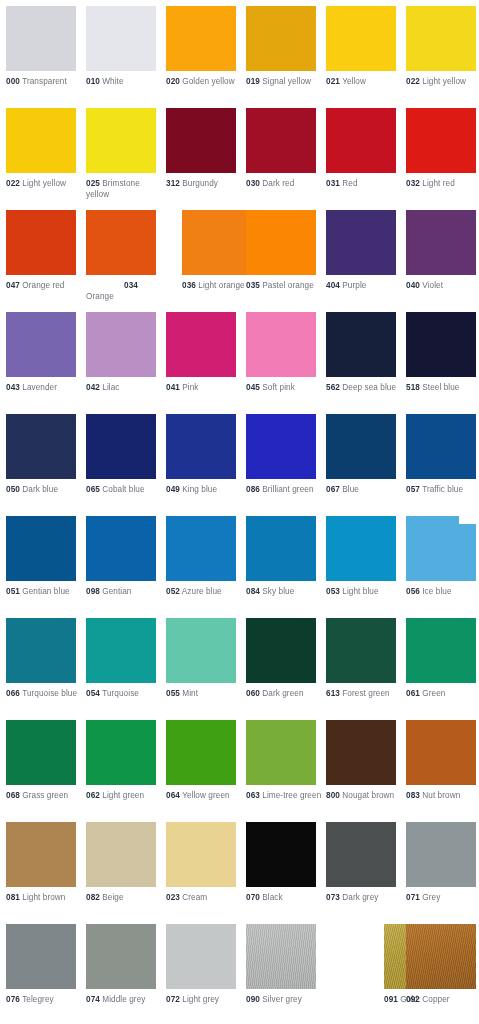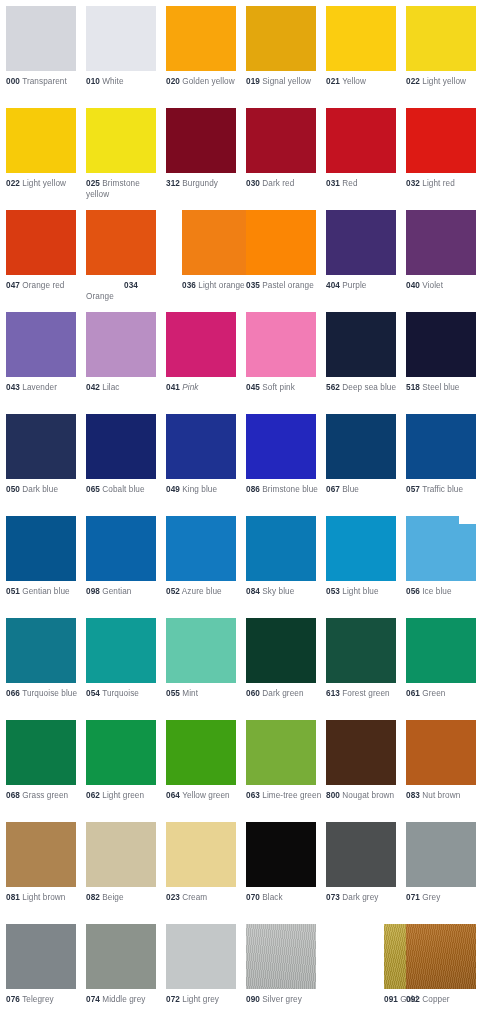--- a/index.html
+++ b/index.html
@@ -154,21 +154,21 @@
     <div class="swatch-cell" style="left: 6px; top: 312px;">
       <div class="swatch-chip" title="#7765b0" style="background-color: rgb(119, 101, 176); width: 70px; height: 65px;"></div>
       <div class="swatch-label"><span class="swatch-code" style="color: rgb(43, 52, 68);">043</span> <span class="swatch-name" style="color: rgb(112, 115, 124);">Lavender</span></div>
     </div>
     <div class="swatch-cell" style="left: 86px; top: 312px;">
       <div class="swatch-chip" title="#b98fc4" style="background-color: rgb(185, 143, 196); width: 70px; height: 65px;"></div>
       <div class="swatch-label"><span class="swatch-code" style="color: rgb(43, 52, 68);">042</span> <span class="swatch-name" style="color: rgb(112, 115, 124);">Lilac</span></div>
     </div>
     <div class="swatch-cell" style="left: 166px; top: 312px;">
       <div class="swatch-chip" title="#d01f72" style="background-color: rgb(208, 31, 114); width: 70px; height: 65px;"></div>
-      <div class="swatch-label"><span class="swatch-code" style="color: rgb(43, 52, 68);">041</span> <span class="swatch-name" style="color: rgb(112, 115, 124); font-style: italic;">Pink</span></div>
+      <div class="swatch-label"><span class="swatch-code" style="color: rgb(43, 52, 68);">041</span> <span class="swatch-name" style="color: rgb(112, 115, 124);">Pink</span></div>
     </div>
     <div class="swatch-cell" style="left: 246px; top: 312px;">
       <div class="swatch-chip" title="#f27cb5" style="background-color: rgb(242, 124, 181); width: 70px; height: 65px;"></div>
       <div class="swatch-label"><span class="swatch-code" style="color: rgb(43, 52, 68);">045</span> <span class="swatch-name" style="color: rgb(112, 115, 124);">Soft pink</span></div>
     </div>
     <div class="swatch-cell" style="left: 326px; top: 312px;">
       <div class="swatch-chip" title="#16203a" style="background-color: rgb(22, 32, 58); width: 70px; height: 65px;"></div>
       <div class="swatch-label"><span class="swatch-code" style="color: rgb(43, 52, 68);">562</span> <span class="swatch-name" style="color: rgb(112, 115, 124);">Deep sea blue</span></div>
     </div>
     <div class="swatch-cell" style="left: 406px; top: 312px;">
@@ -182,21 +182,21 @@
     <div class="swatch-cell" style="left: 86px; top: 414px;">
       <div class="swatch-chip" title="#16246d" style="background-color: rgb(22, 36, 109); width: 70px; height: 65px;"></div>
       <div class="swatch-label"><span class="swatch-code" style="color: rgb(43, 52, 68);">065</span> <span class="swatch-name" style="color: rgb(112, 115, 124);">Cobalt blue</span></div>
     </div>
     <div class="swatch-cell" style="left: 166px; top: 414px;">
       <div class="swatch-chip" title="#1e3291" style="background-color: rgb(30, 50, 145); width: 70px; height: 65px;"></div>
       <div class="swatch-label"><span class="swatch-code" style="color: rgb(43, 52, 68);">049</span> <span class="swatch-name" style="color: rgb(112, 115, 124);">King blue</span></div>
     </div>
     <div class="swatch-cell" style="left: 246px; top: 414px;">
       <div class="swatch-chip" title="#2327bd" style="background-color: rgb(35, 39, 189); width: 70px; height: 65px;"></div>
-      <div class="swatch-label"><span class="swatch-code" style="color: rgb(43, 52, 68);">086</span> <span class="swatch-name" style="color: rgb(112, 115, 124);">Brimstone blue</span></div>
+      <div class="swatch-label"><span class="swatch-code" style="color: rgb(43, 52, 68);">086</span> <span class="swatch-name" style="color: rgb(112, 115, 124);">Brilliant green</span></div>
     </div>
     <div class="swatch-cell" style="left: 326px; top: 414px;">
       <div class="swatch-chip" title="#0b3d6d" style="background-color: rgb(11, 61, 109); width: 70px; height: 65px;"></div>
       <div class="swatch-label"><span class="swatch-code" style="color: rgb(43, 52, 68);">067</span> <span class="swatch-name" style="color: rgb(112, 115, 124);">Blue</span></div>
     </div>
     <div class="swatch-cell" style="left: 406px; top: 414px;">
       <div class="swatch-chip" title="#0c4b8c" style="background-color: rgb(12, 75, 140); width: 70px; height: 65px;"></div>
       <div class="swatch-label"><span class="swatch-code" style="color: rgb(43, 52, 68);">057</span> <span class="swatch-name" style="color: rgb(112, 115, 124);">Traffic blue</span></div>
     </div>
     <div class="swatch-cell" style="left: 6px; top: 516px;">

